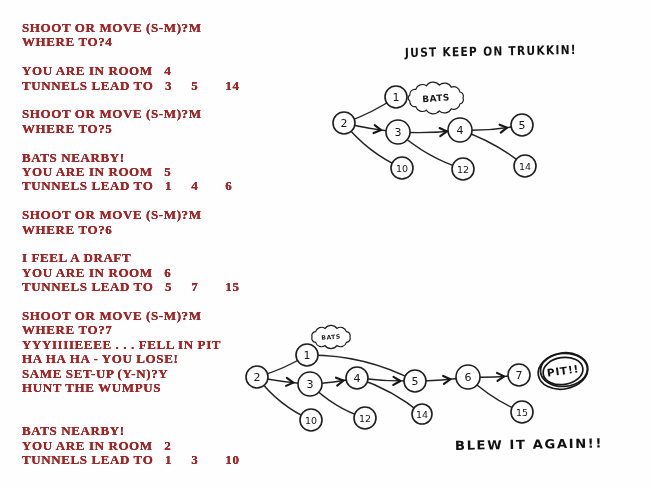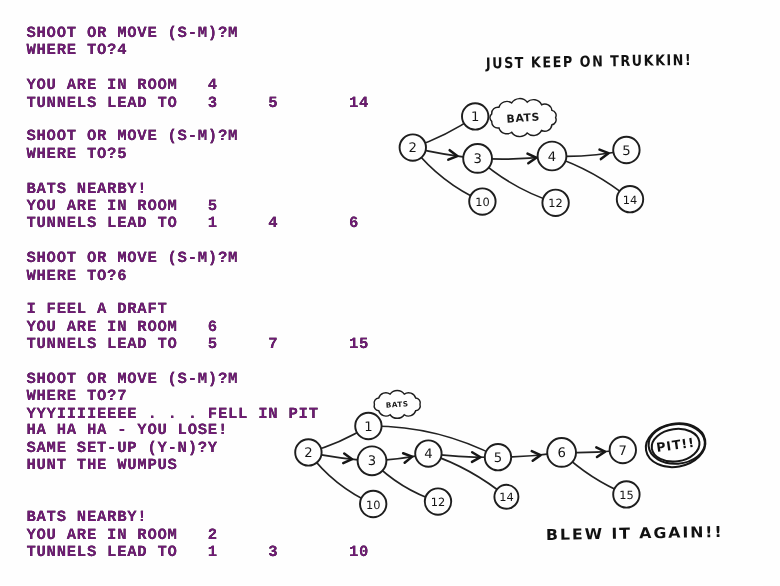--- a/index.html
+++ b/index.html
@@ -1,19 +1,19 @@
 <!DOCTYPE html>
 <html><head>
 <meta charset="utf-8">
 <style>
   html,body{margin:0;padding:0;background:#fff;}
   .stage{position:relative;width:650px;height:488px;background:#fefefe;overflow:hidden;
          font-family:"Liberation Sans",sans-serif;}
-  .terminal{position:absolute;left:22px;top:21px;color:#701a75;
-            font-family:Liberation Mono, monospace;
+  .terminal{position:absolute;left:22px;top:21px;color:#b91c1c;
+            font-family:Liberation Serif, serif;
             font-weight:700;font-size:13px;line-height:14.4px;letter-spacing:0.6px;
             white-space:pre;text-shadow:0 0 0.5px #1a1a1a;}
   .tline{min-height:14.4px;}
   svg.diagrams{position:absolute;left:0;top:0;}
   svg .edge{fill:none;stroke:#222;stroke-width:1.4;stroke-linecap:round;}
   svg .node{fill:#fefefe;stroke:#1e1e1e;stroke-width:1.6;}
   svg .nlabel{fill:#161616;font-family:"DejaVu Sans",sans-serif;font-weight:500;
               text-anchor:middle;}
   svg .arrow{fill:none;stroke:#161616;stroke-width:2.1;stroke-linecap:round;stroke-linejoin:round;}
   svg .cloud{fill:#fefefe;stroke:#1e1e1e;stroke-width:1.2;}

